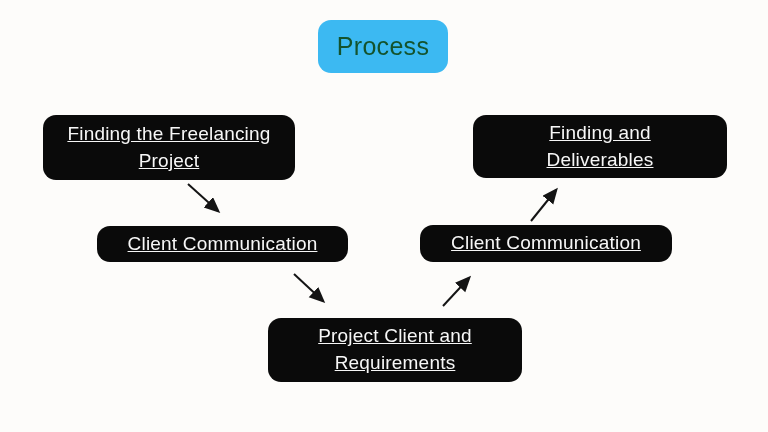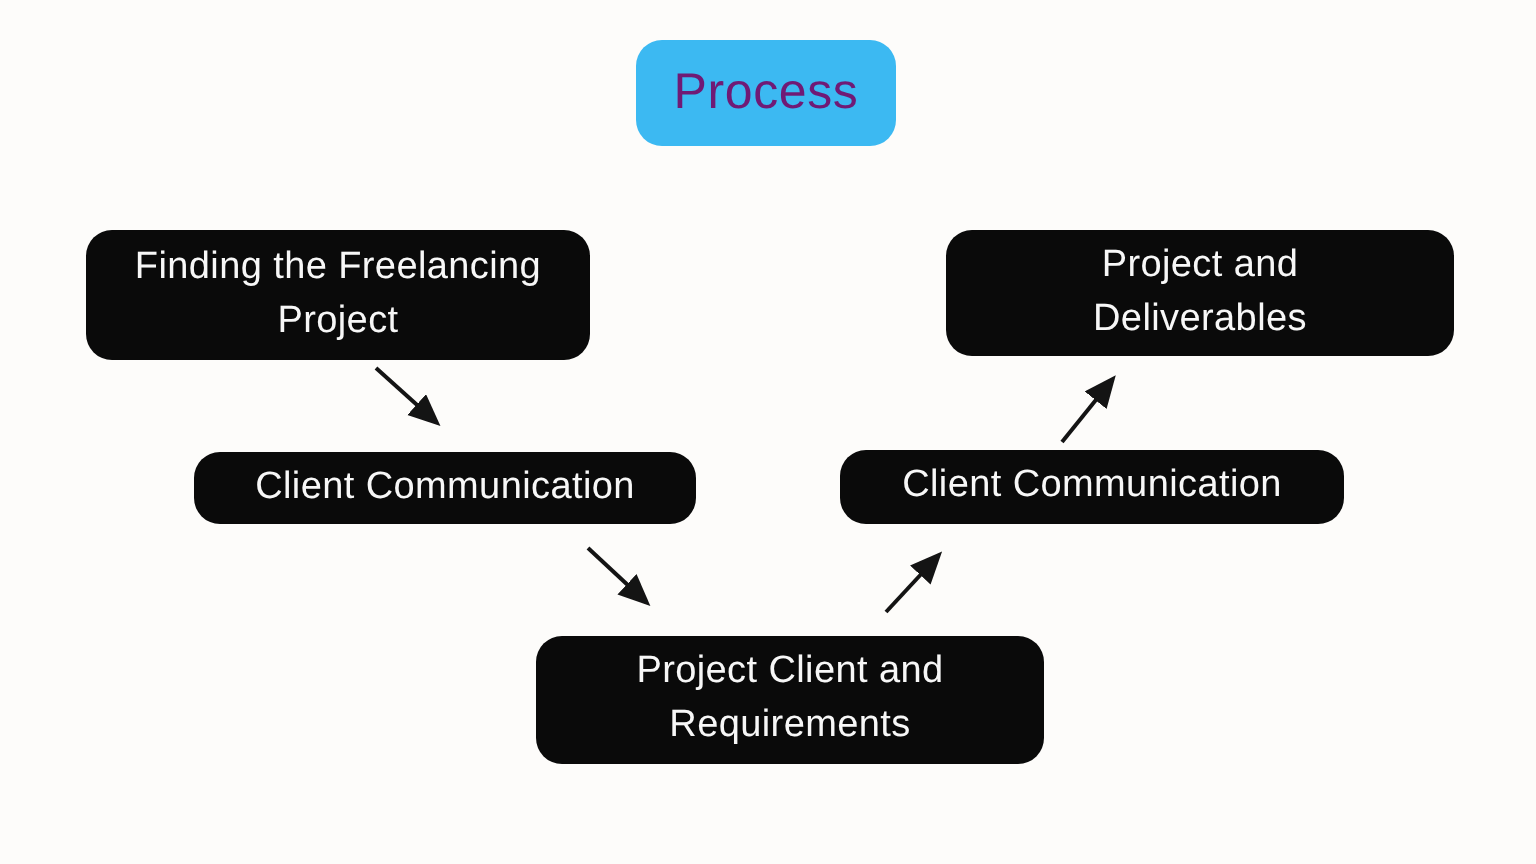--- a/index.html
+++ b/index.html
@@ -18,40 +18,41 @@
     position: absolute;
     left: 318px;
     top: 20px;
     width: 130px;
     height: 53px;
     background: #3cb9f2;
     border-radius: 13px;
     display: flex;
     align-items: center;
     justify-content: center;
-    color: #701a75;
+    color: #14532d;
     font-size: 25px;
     font-weight: 500;
     letter-spacing: 0.3px;
   }
   .node {
     position: absolute;
     background: #0a0a0a;
     color: #f7f7f7;
     border-radius: 13px;
     display: flex;
     align-items: center;
     justify-content: center;
     text-align: center;
     font-size: 19px;
     line-height: 1.4;
     letter-spacing: 0.2px;
   }
   .node .label {
     padding: 0 14px;
+    text-decoration: underline;
   }
   #node-finding   { left: 43px;  top: 115px; width: 252px; height: 65px; }
   #node-client1   { left: 97px;  top: 226px; width: 251px; height: 36px; }
   #node-scope     { left: 268px; top: 318px; width: 254px; height: 64px; }
   #node-client2   { left: 420px; top: 225px; width: 252px; height: 37px; }
   #node-timeline  { left: 473px; top: 115px; width: 254px; height: 63px; }
   #node-timeline .label { max-width: 150px; }
   .arrows {
     position: absolute;
     left: 0;
@@ -78,21 +79,21 @@
 
   <div class="node" id="node-scope">
     <span class="label">Project Client and Requirements</span>
   </div>
 
   <div class="node" id="node-client2">
     <span class="label">Client Communication</span>
   </div>
 
   <div class="node" id="node-timeline">
-    <span class="label">Project and Deliverables</span>
+    <span class="label">Finding and Deliverables</span>
   </div>
 
   <svg class="arrows" width="768" height="432" viewBox="0 0 768 432">
     <defs>
       <marker id="ah" markerWidth="9" markerHeight="8" refX="6.5" refY="3.5" orient="auto">
         <polygon points="0 0, 8 3.5, 0 7" fill="#141414"></polygon>
       </marker>
     </defs>
     <line x1="188" y1="184" x2="218" y2="211" stroke="#141414" stroke-width="2" marker-end="url(#ah)"></line>
     <line x1="294" y1="274" x2="323" y2="301" stroke="#141414" stroke-width="2" marker-end="url(#ah)"></line>

